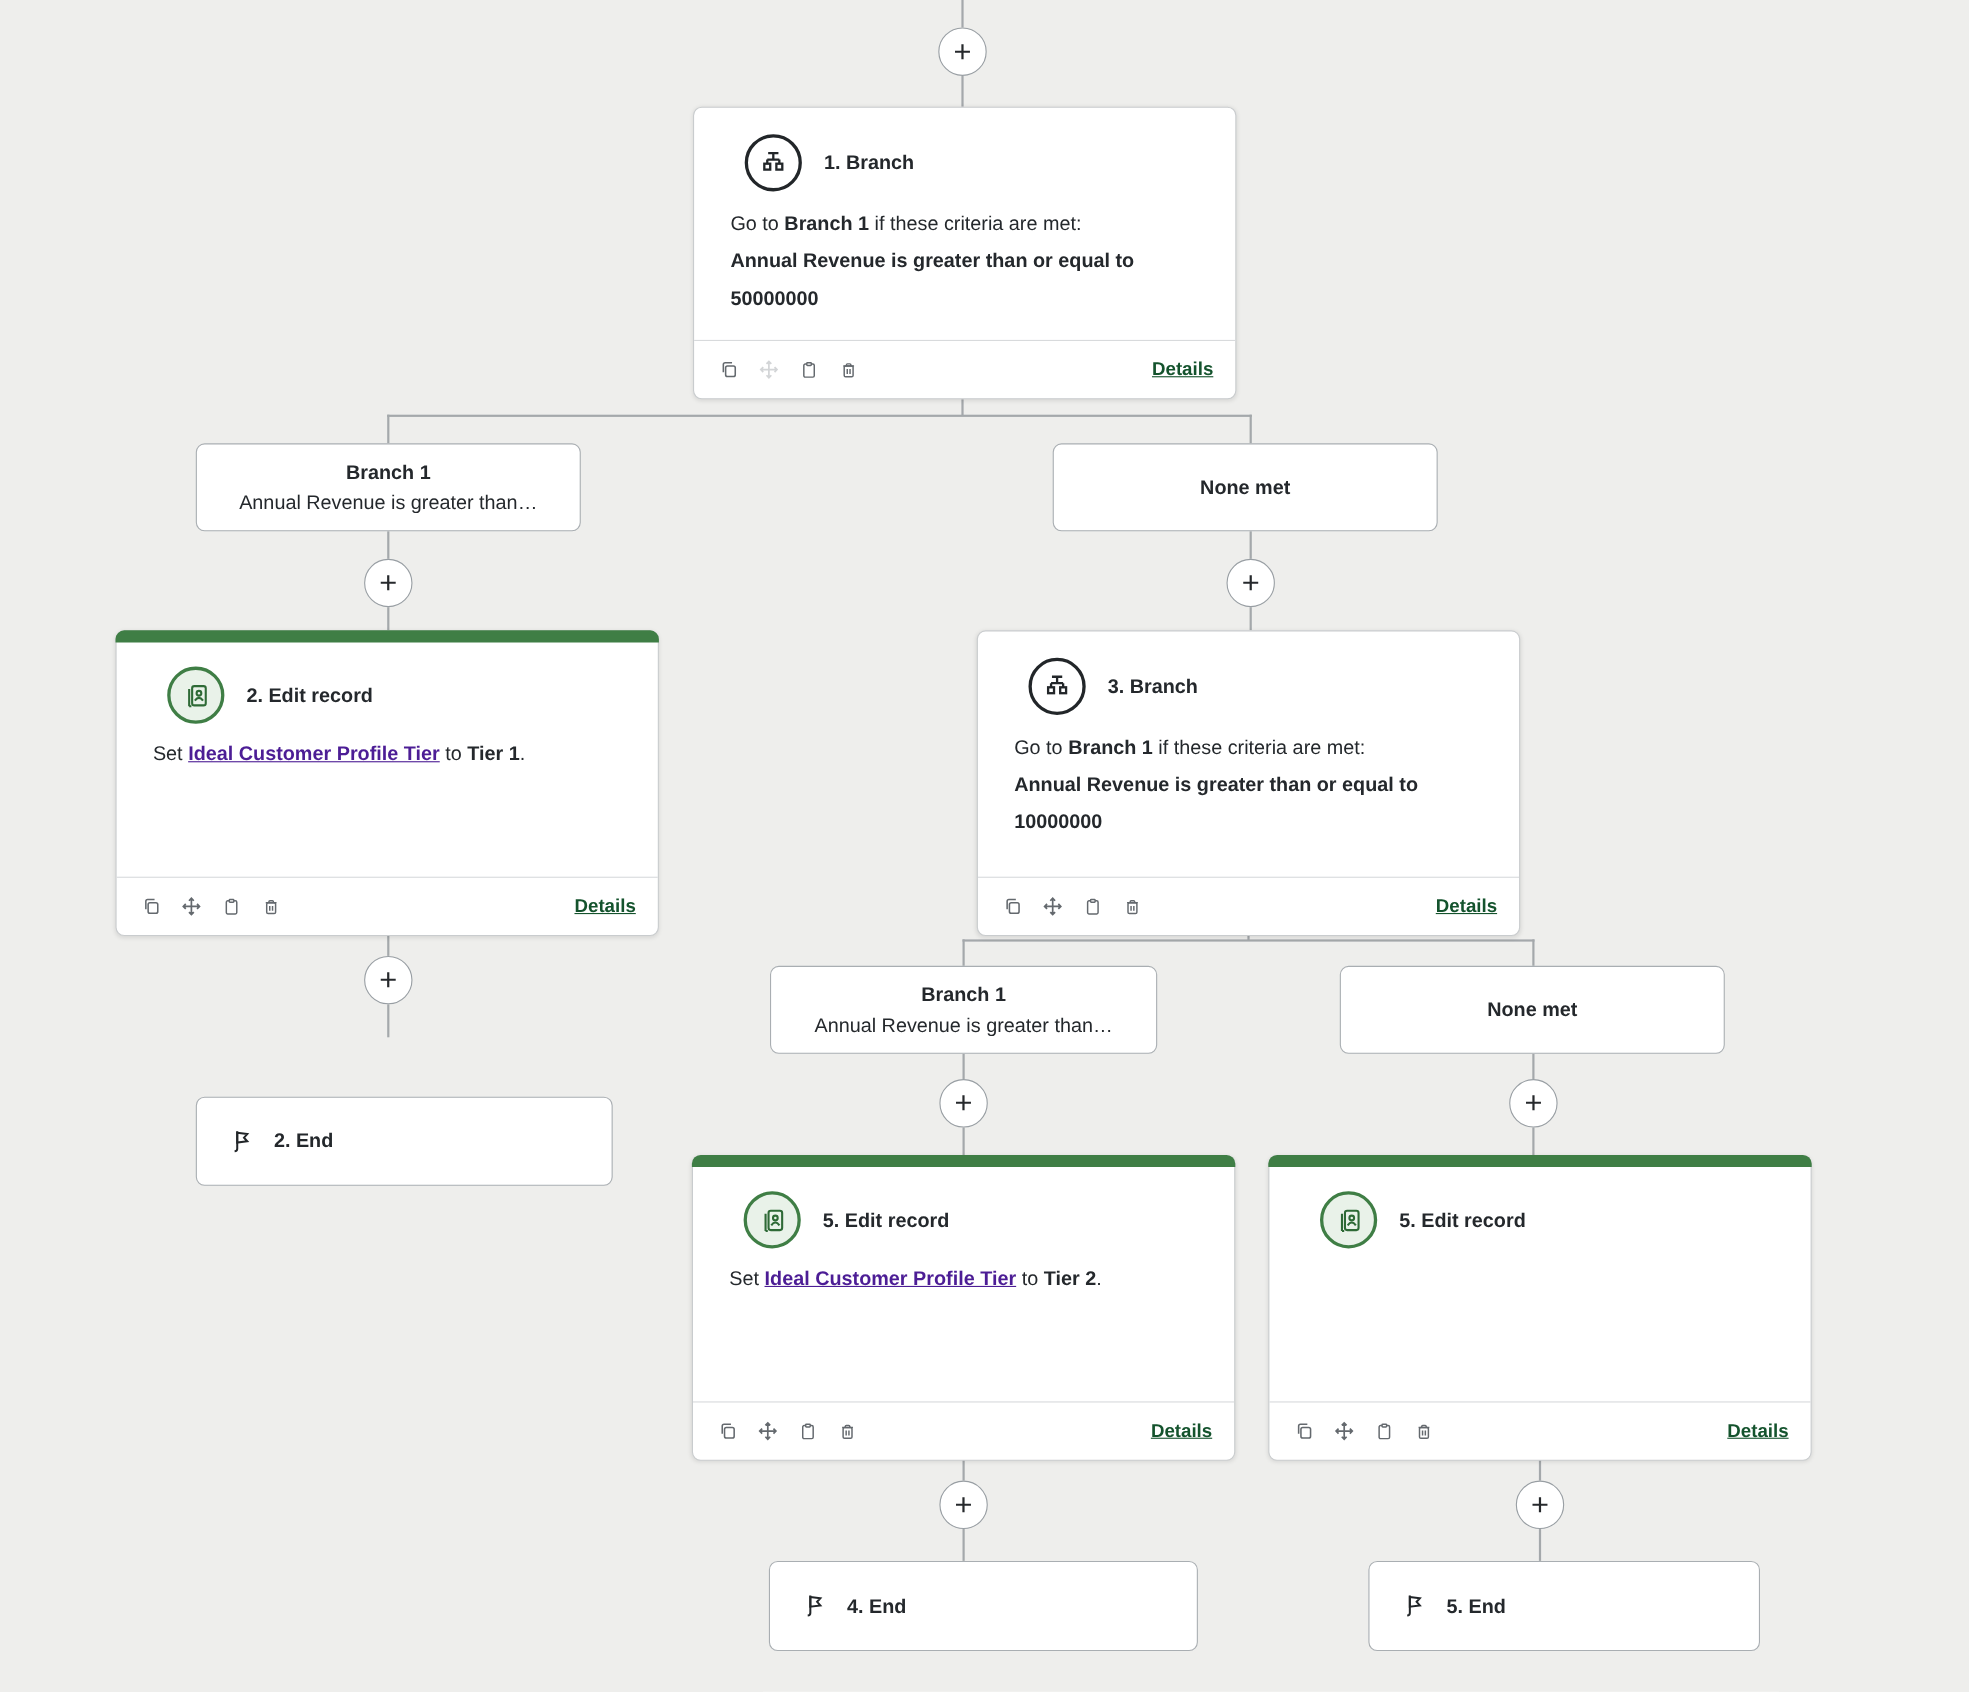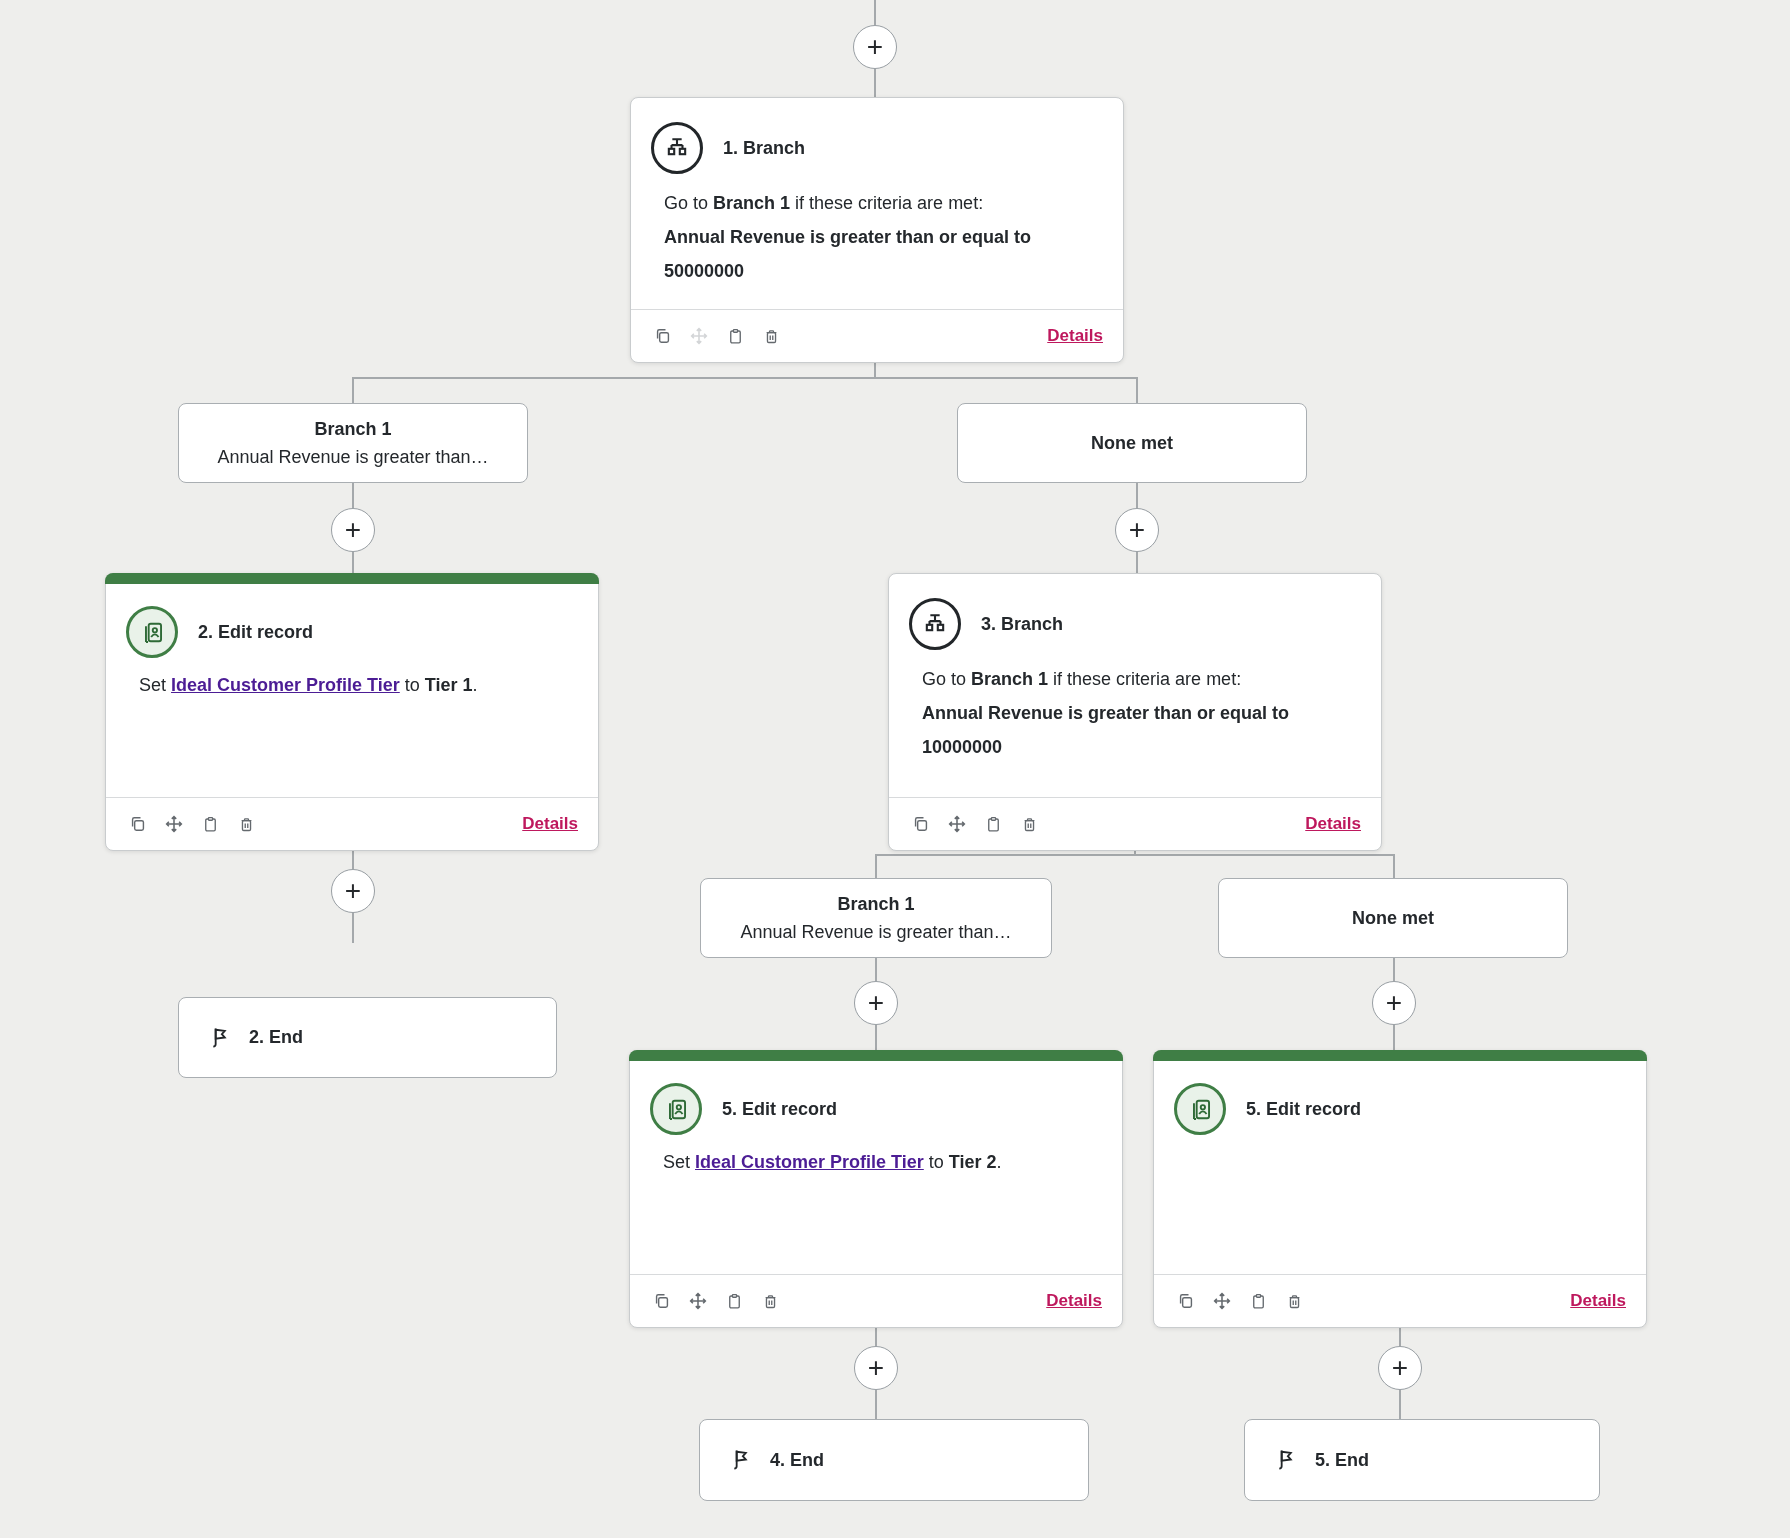--- a/index.html
+++ b/index.html
@@ -7,36 +7,36 @@
     position:relative;width:1790px;height:1538px;background:#eeeeec;
     font-family:"Liberation Sans",sans-serif;color:#24282c;overflow:hidden;
   }
   .seg{position:absolute;background:#a4a8ab;}
   .card{
     position:absolute;width:494px;height:278px;background:#fff;
     border:1px solid #c9ccce;border-radius:8px;box-shadow:0 1px 4px rgba(0,0,0,.10);
     box-sizing:border-box;cursor:pointer;
   }
   .greenbar{position:absolute;top:-1px;left:-1px;right:-1px;height:11px;background:#3f7e45;border-radius:8px 8px 0 0;}
-  .card-header{display:flex;align-items:center;gap:20px;padding:24px 0 0 20px;}
+  .card-header{display:flex;align-items:center;gap:20px;padding:24px 0 0 46px;}
   .card.edit .card-header{padding-top:32px;}
   .icon-circle{width:52px;height:52px;border:3px solid #222629;border-radius:50%;
     display:flex;align-items:center;justify-content:center;flex:none;box-sizing:border-box;background:#fff;}
   .icon-circle.green{border-color:#3f7e45;background:#e9f2e9;}
   .card-title{font-weight:700;font-size:18px;}
   .card-body{padding:12px 30px 0 33px;font-size:18px;line-height:34px;max-width:458px;box-sizing:border-box;}
   .card.edit .card-body{padding-top:10px;}
   .b{font-weight:700;}
   .prop-link{color:#4c1d95;font-weight:700;text-decoration:underline;cursor:pointer;}
   .card-footer{position:absolute;left:0;right:0;bottom:0;height:52px;border-top:1px solid #d8dadc;
     display:flex;align-items:center;padding:0 20px;}
   .tool-btn{width:24px;height:24px;margin-right:12px;background:none;border:0;padding:0;cursor:pointer;color:#64696e;display:flex;align-items:center;justify-content:center;}
   .tool-btn.disabled{color:#d3d5d7;cursor:default;}
   .tool-btn svg{display:block;}
-  .details{margin-left:auto;font-weight:700;font-size:17px;color:#be185d;text-decoration:underline;cursor:pointer;}
+  .details{margin-left:auto;font-weight:700;font-size:17px;color:#14532d;text-decoration:underline;cursor:pointer;}
   .label-box{position:absolute;background:#fff;border:1px solid #a9aeb2;border-radius:8px;
     display:flex;flex-direction:column;align-items:center;justify-content:center;
     font-size:18px;box-sizing:border-box;text-align:center;}
   .label-title{font-weight:700;}
   .label-sub{margin-top:7px;}
   .end-box{position:absolute;background:#fff;border:1px solid #a9aeb2;border-radius:8px;
     display:flex;align-items:center;gap:16px;padding-left:28px;font-size:18px;font-weight:700;box-sizing:border-box;}
   .plus{position:absolute;width:44px;height:44px;border-radius:50%;background:#fff;
     border:1.5px solid #989ea3;display:flex;align-items:center;justify-content:center;
     font-size:28px;font-weight:400;color:#26292c;cursor:pointer;box-sizing:border-box;line-height:1;padding:0;}

